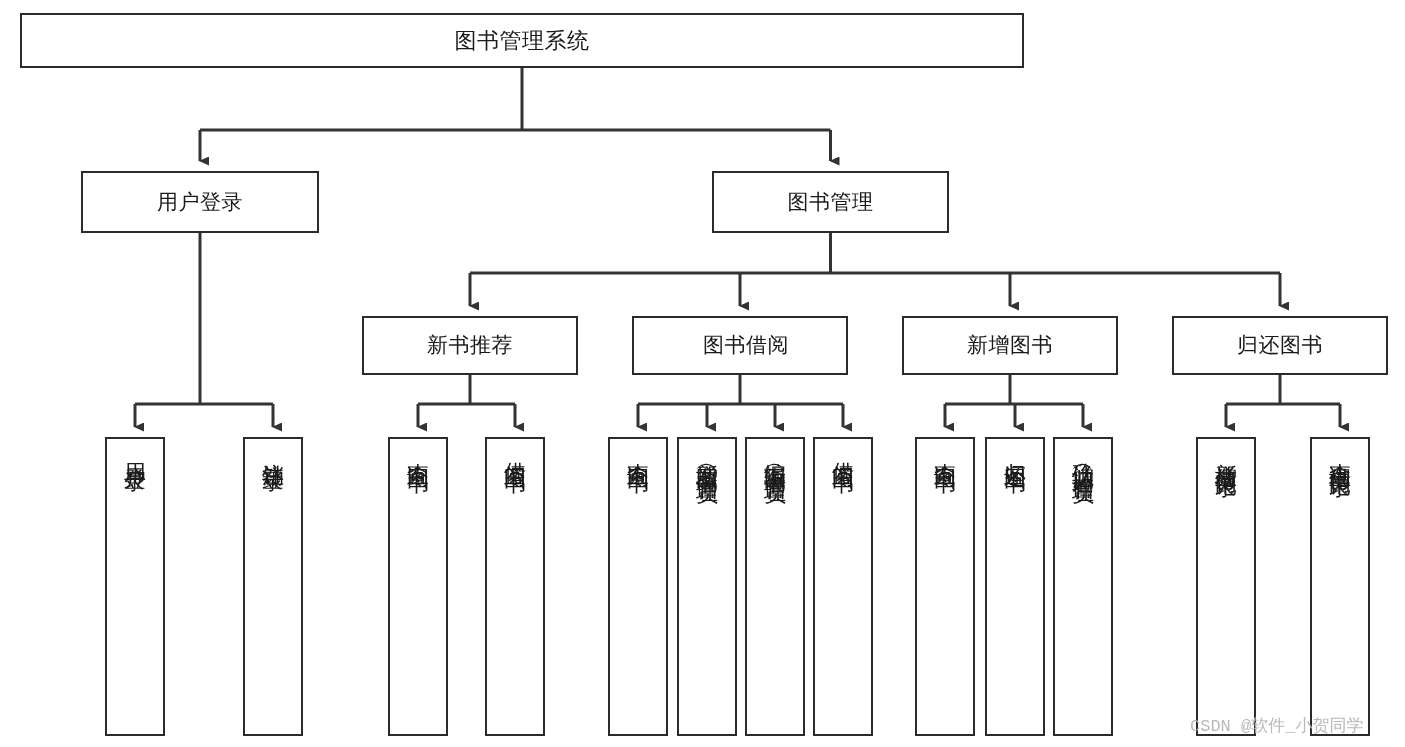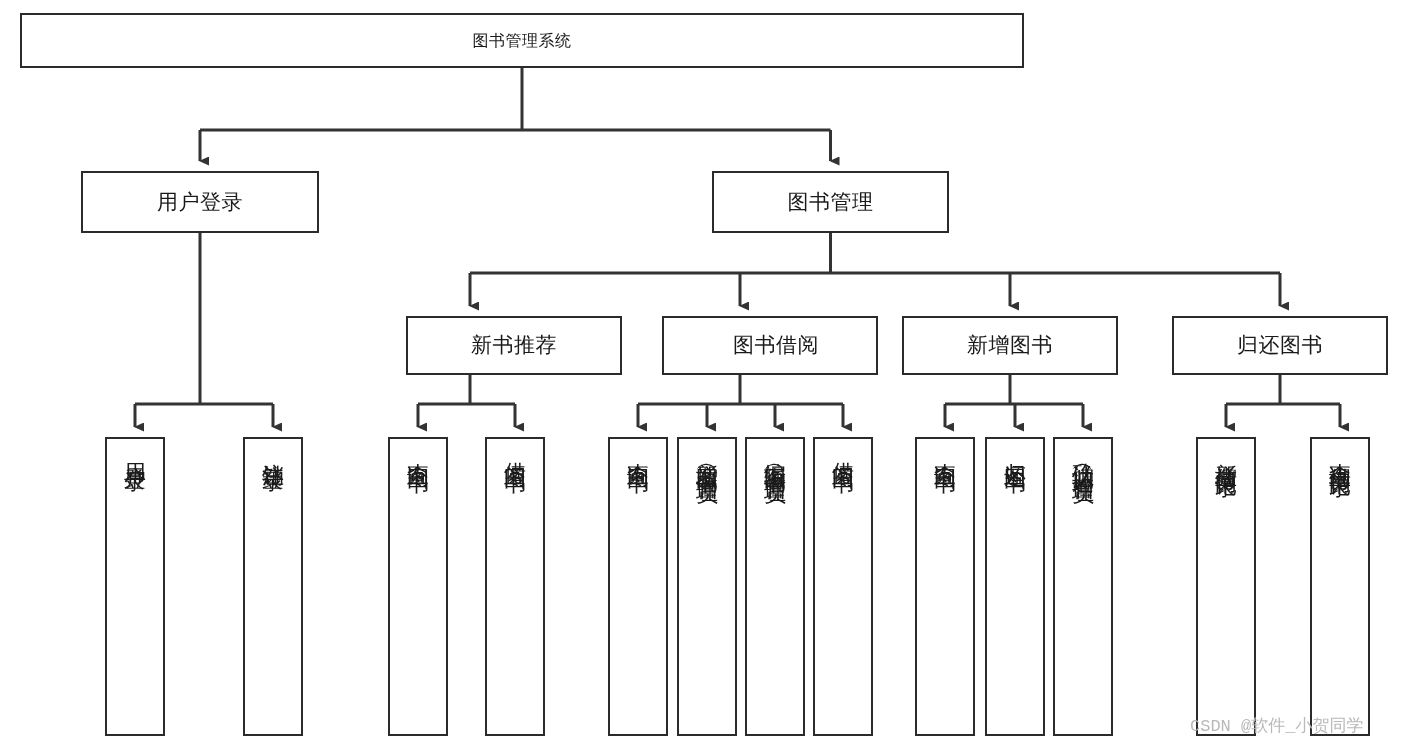--- a/index.html
+++ b/index.html
@@ -49,21 +49,21 @@
     align-items: flex-start;
     padding-top: 6px;
   }
   .node.vertical .node-label {
     writing-mode: vertical-rl;
     text-orientation: upright;
     font-size: 22px;
     letter-spacing: 3px;
     line-height: 1;
   }
-  .node.root .node-label { font-size: 16px; }
+  .node.root .node-label { font-size: 22px; }
   #watermark {
     position: absolute;
     left: 1190px;
     top: 714px;
     font-size: 17px;
     color: #b9b9b9;
     z-index: 5;
     white-space: nowrap;
     font-family: Liberation Mono, monospace;
   }
@@ -119,24 +119,24 @@
   <div id="nodes-layer">
       <div class="node horizontal root" style="left: 20px; top: 13px; width: 1004px; height: 55px;">
         <span class="node-label">图书管理系统</span>
       </div>
       <div class="node horizontal" style="left: 81px; top: 171px; width: 238px; height: 62px;">
         <span class="node-label">用户登录</span>
       </div>
       <div class="node horizontal" style="left: 712px; top: 171px; width: 237px; height: 62px;">
         <span class="node-label">图书管理</span>
       </div>
-      <div class="node horizontal" style="left: 362px; top: 316px; width: 216px; height: 59px; margin-left: 44px;">
+      <div class="node horizontal" style="left: 362px; top: 316px; width: 216px; height: 59px;">
         <span class="node-label">新书推荐</span>
       </div>
-      <div class="node horizontal" style="left: 662px; top: 316px; width: 216px; height: 59px; padding-left: 12px;">
+      <div class="node horizontal" style="left: 632px; top: 316px; width: 216px; height: 59px; padding-left: 12px;">
         <span class="node-label">图书借阅</span>
       </div>
       <div class="node horizontal" style="left: 902px; top: 316px; width: 216px; height: 59px;">
         <span class="node-label">新增图书</span>
       </div>
       <div class="node horizontal" style="left: 1172px; top: 316px; width: 216px; height: 59px;">
         <span class="node-label">归还图书</span>
       </div>
       <div class="node vertical" style="left: 105px; top: 437px; width: 60px; height: 299px;">
         <span class="node-label">用户登录</span>

